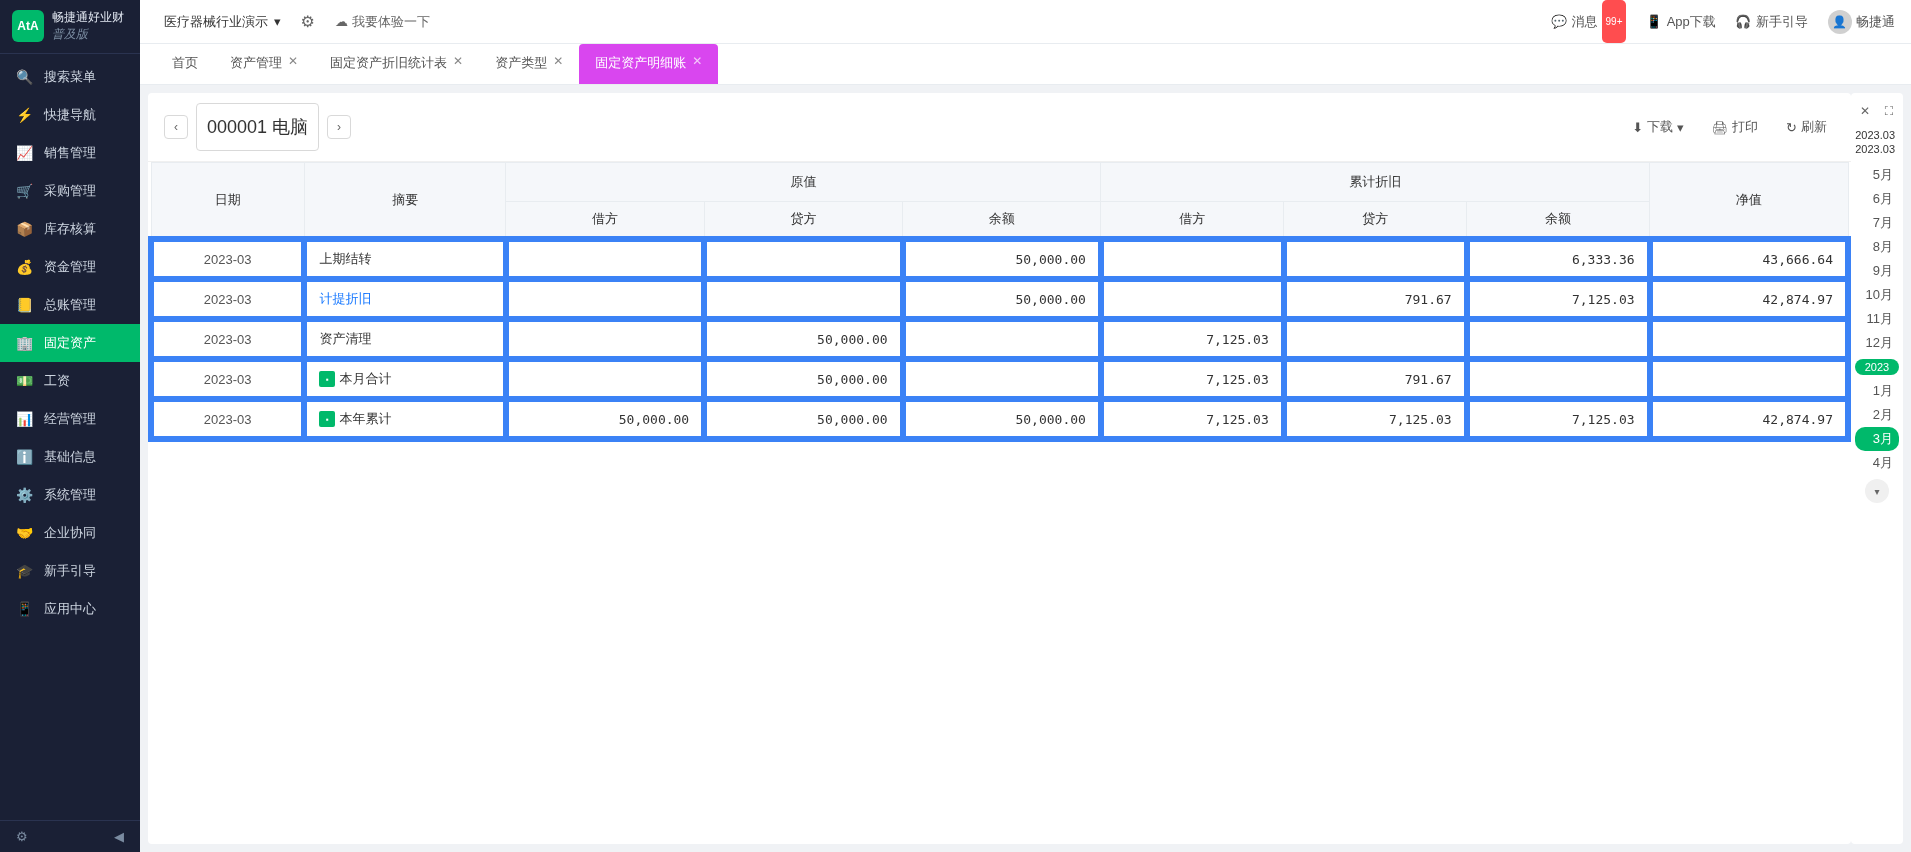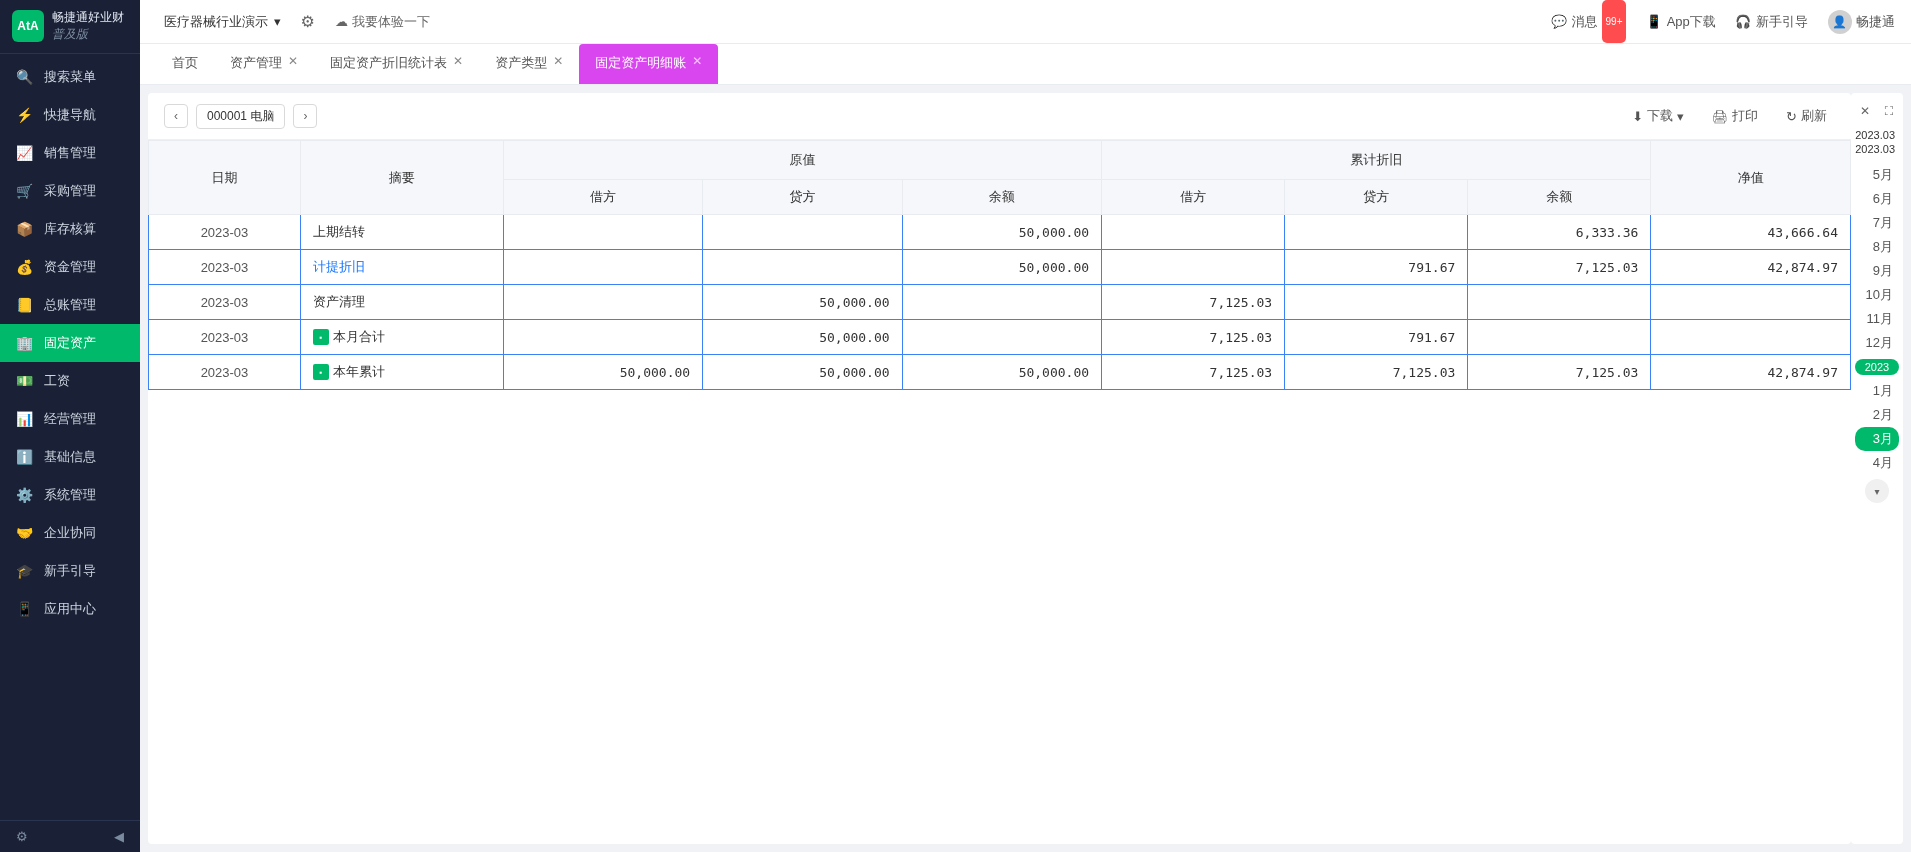--- a/index.html
+++ b/index.html
@@ -188,22 +188,22 @@
       border: 1px solid #d9d9d9;
       border-radius: 4px;
       display: flex; align-items: center; justify-content: center;
       cursor: pointer;
       color: #666;
       font-size: 12px;
     }
     .asset-code {
       border: 1px solid #d9d9d9;
       border-radius: 4px;
-      padding: 3px 10px;
-      font-size: 12px;
+      padding: 11px 10px;
+      font-size: 18px;
       background: white;
       color: #333;
     }
     .toolbar-actions {
       display: flex;
       align-items: center;
       gap: 12px;
     }
     .toolbar-btn {
       display: flex;
@@ -231,21 +231,21 @@
       padding: 8px 12px;
       text-align: center;
       color: #333;
       font-weight: 500;
       white-space: nowrap;
     }
     thead tr:first-child th {
       padding: 10px 12px;
     }
     tbody tr td {
-      border: 1px solid #3b82f6;
+      border: 6px solid #3b82f6;
       padding: 8px 12px;
       color: #333;
       text-align: center;
     }
     .td-date { color: #555; }
     .td-summary { text-align: left; }
     .td-link { color: #1677ff; cursor: pointer; }
     .td-value { text-align: right; font-family: monospace; }
     .td-icon-label {
       display: flex;

